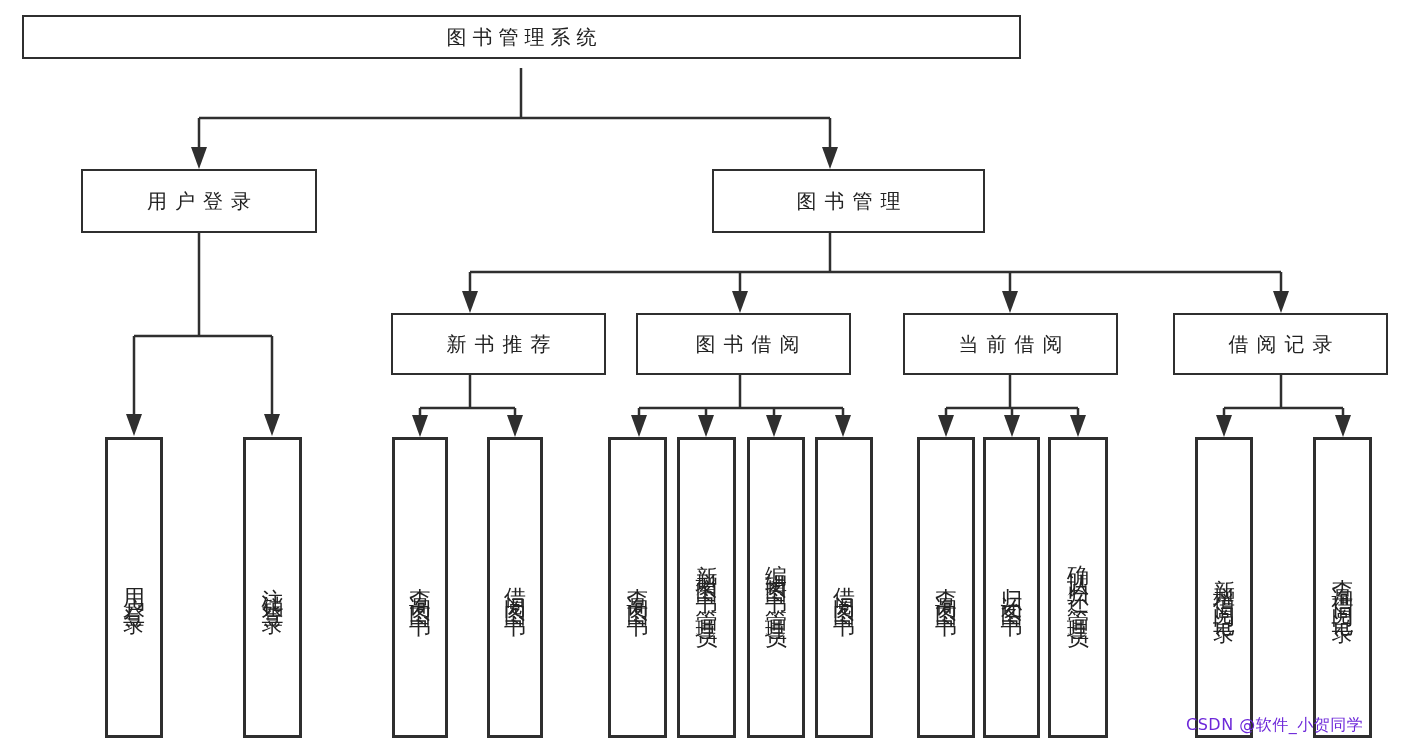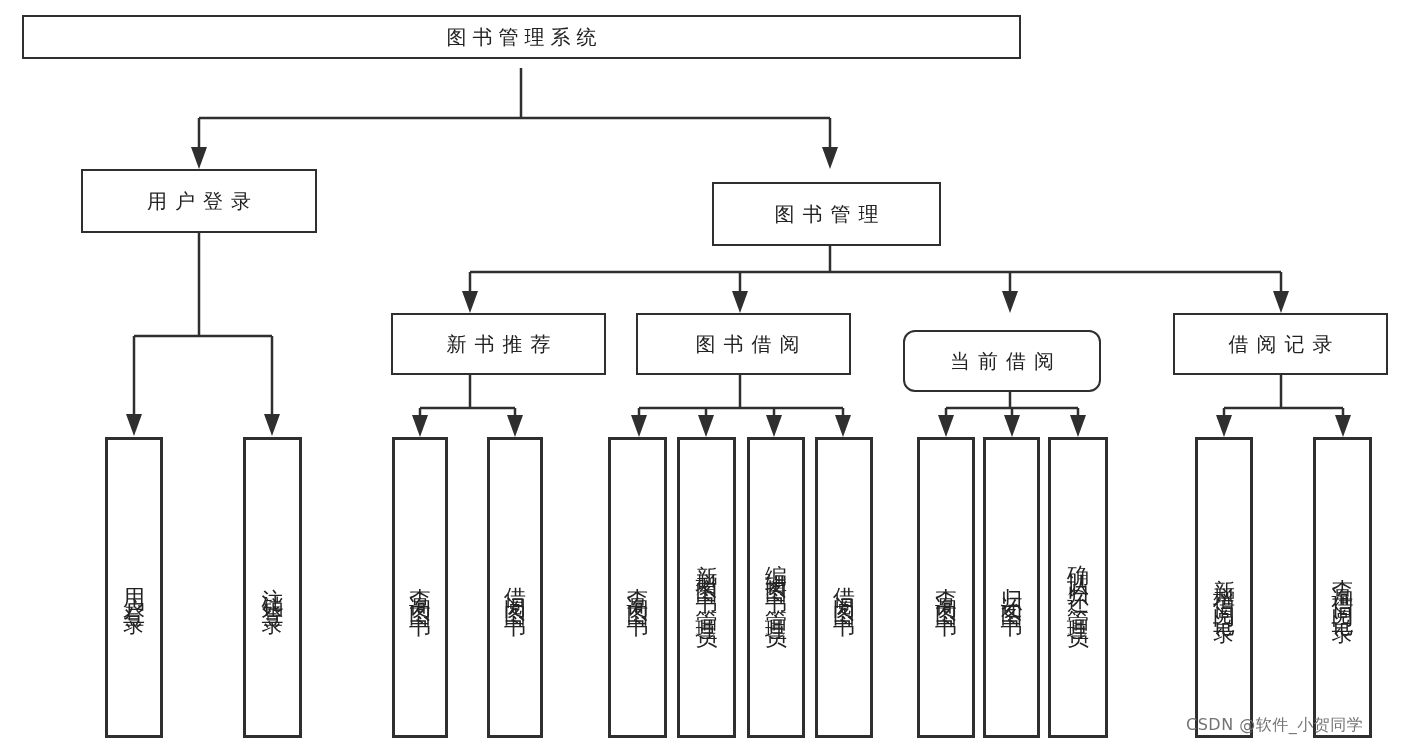--- a/index.html
+++ b/index.html
@@ -53,21 +53,21 @@
     text-indent: 0;
     white-space: nowrap;
     line-height: 1;
   }
   .watermark {
     position: absolute;
     left: 1186px;
     top: 715px;
     width: 210px;
     font-size: 16px;
-    color: #737373;
+    color: #6d28d9;
     white-space: nowrap;
     z-index: 5;
     letter-spacing: 0.5px;
   }
 </style>
 </head>
 <body>
 
 <div class="canvas">
 
@@ -160,31 +160,31 @@
     </g>
   </svg>
 
   <div class="node lvl1" style="left:22px; top:15px; width:999px; height:44px;">
     <span class="lbl">图书管理系统</span>
   </div>
 
   <div class="node lvl2" style="left:81px; top:169px; width:236px; height:64px;">
     <span class="lbl">用户登录</span>
   </div>
-  <div class="node lvl2" style="left:712px; top:182px; width:229px; height:64px;">
+  <div class="node lvl2" style="left:712px; top:169px; width:273px; height:64px;">
     <span class="lbl">图书管理</span>
   </div>
 
   <div class="node lvl3" style="left:363px; top:313px; width:215px; height:62px;margin-left:28px;">
     <span class="lbl">新书推荐</span>
   </div>
   <div class="node lvl3" style="left:636px; top:313px; width:215px; height:62px;padding-left:8px;">
     <span class="lbl">图书借阅</span>
   </div>
-  <div class="node lvl3" style="left:903px; top:330px; width:198px; height:62px;border-radius:12px;">
+  <div class="node lvl3" style="left:903px; top:313px; width:215px; height:62px;">
     <span class="lbl">当前借阅</span>
   </div>
   <div class="node lvl3" style="left:1173px; top:313px; width:215px; height:62px;">
     <span class="lbl">借阅记录</span>
   </div>
 
   <div class="node leaf" style="left:105px; width:58px;">
     <span class="lbl">用户登录</span>
   </div>
   <div class="node leaf" style="left:243px; width:59px;">

